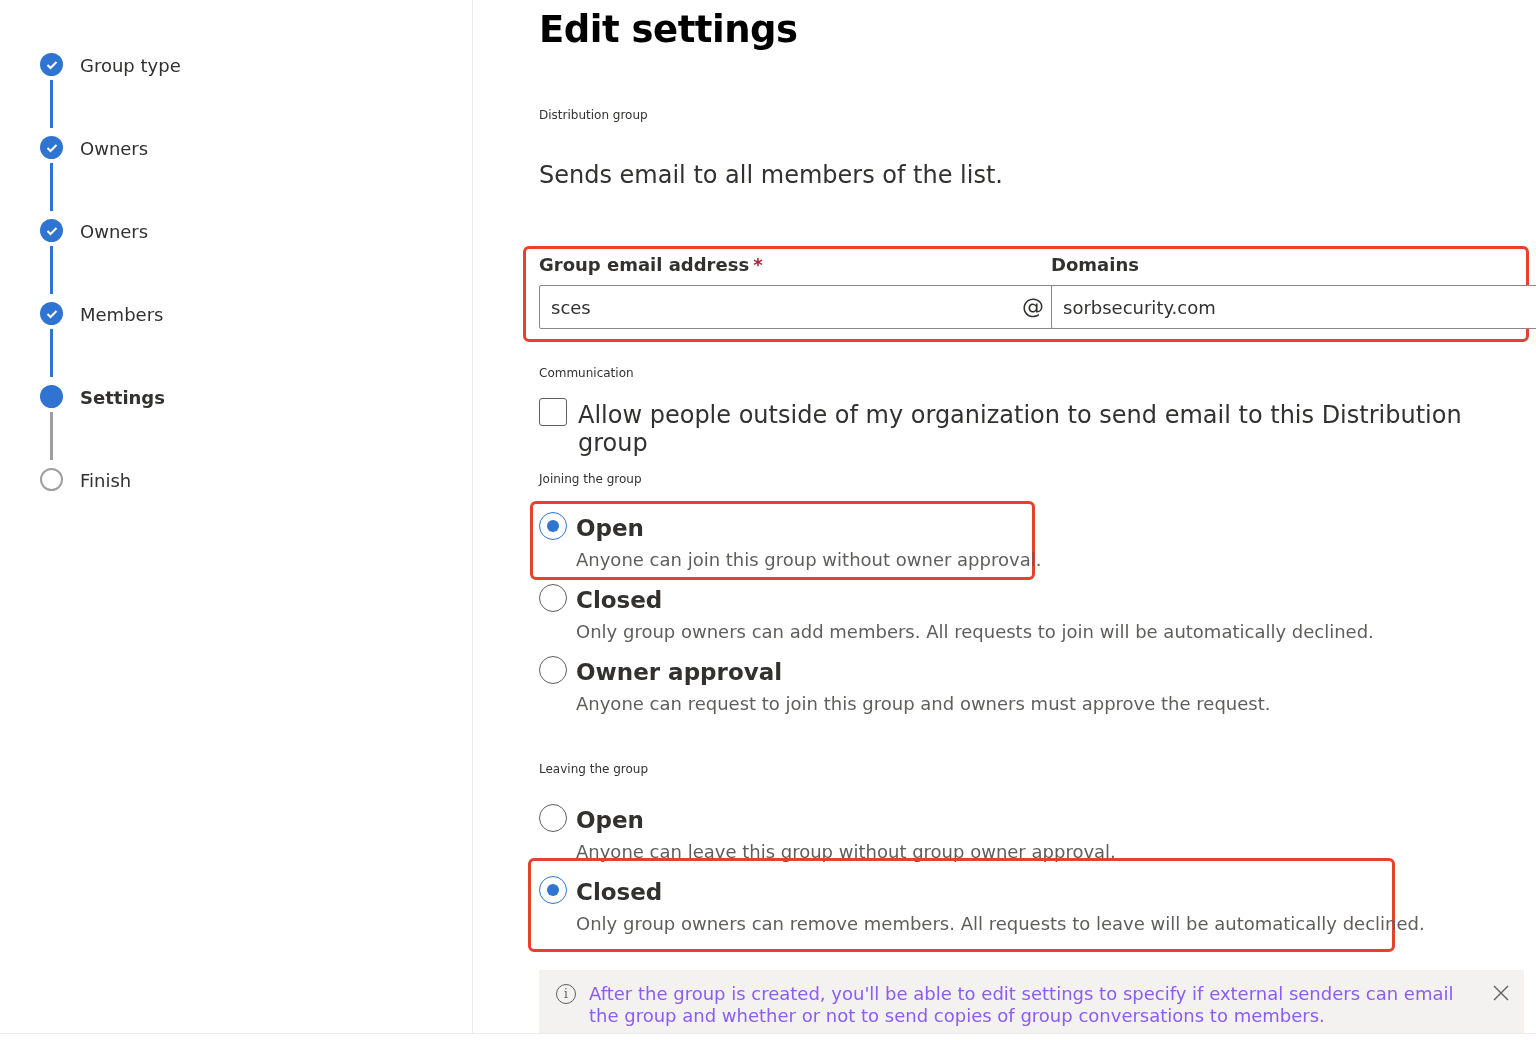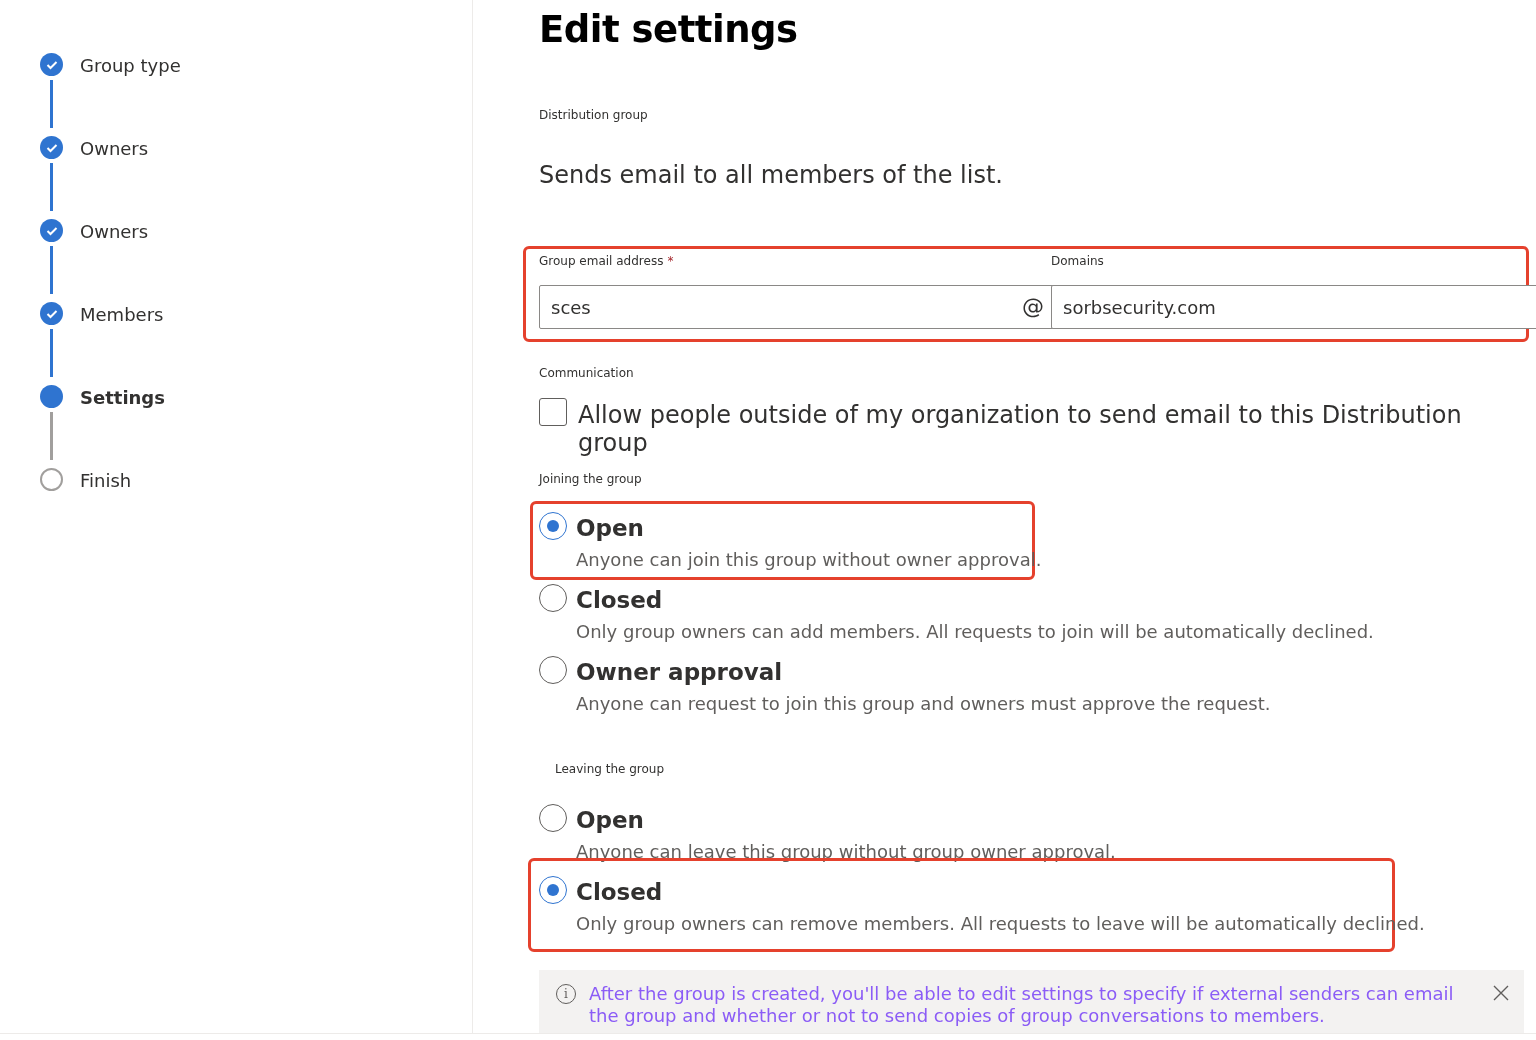--- a/index.html
+++ b/index.html
@@ -17,21 +17,21 @@
   .connector.gray { background: #a19f9d; }
 
   
   .main { position: absolute; left: 539px; top: 0; width: 990px; }
   .title { position: absolute; top: 8px; left: 0; font-size: 37px; font-weight: bold; color: #000; letter-spacing: -0.5px; }
   .subhead { position: absolute; left: 0; font-size: 12px; color: #323130; }
   .bodytext { position: absolute; left: 0; font-size: 24px; color: #323130; }
 
   .redbox { position: absolute; border: 3px solid #e5412d; border-radius: 6px; }
 
-  .field-label { position: absolute; font-size: 12px; font-weight: 400; color: #323130; }
+  .field-label { position: absolute; font-size: 18px; font-weight: 700; color: #323130; }
   .req { color: #a4262c; margin-left: 4px; }
   .textbox { position: absolute; height: 44px; border: 1px solid #8a8886; border-radius: 2px; background: #fff; font-size: 18px; padding: 0 11px; display: flex; align-items: center; color: #323130; }
   .at { position: absolute; font-size: 22px; color: #323130; }
   .chev { position: absolute; right: 10px; top: 11px; }
 
   .checkbox { position: absolute; width: 28px; height: 28px; border: 1px solid #605e5c; border-radius: 3px; background: #fff; }
   .radio { position: absolute; width: 28px; height: 28px; border-radius: 50%; border: 1px solid #605e5c; background: #fff; }
   .radio.checked { border: 1px solid #2f74d0; }
   .radio.checked::after { content: ""; position: absolute; left: 7px; top: 7px; width: 12px; height: 12px; border-radius: 50%; background: #2f74d0; }
   .opt-label { position: absolute; font-size: 23px; font-weight: 600; color: #323130; }
@@ -131,21 +131,21 @@
   <div class="opt-desc" style="left:37px; top:549px;">Anyone can join this group without owner approval.</div>
 
   <div class="radio" style="left:0; top:584px;"></div>
   <div class="opt-label" style="left:37px; top:587px;">Closed</div>
   <div class="opt-desc" style="left:37px; top:621px;">Only group owners can add members. All requests to join will be automatically declined.</div>
 
   <div class="radio" style="left:0; top:656px;"></div>
   <div class="opt-label" style="left:37px; top:659px;">Owner approval</div>
   <div class="opt-desc" style="left:37px; top:693px;">Anyone can request to join this group and owners must approve the request.</div>
 
-  <div class="subhead" style="top:762px;margin-left:16px;">Leaving the group</div>
+  <div class="subhead" style="top:762px;">Leaving the group</div>
 
   <div class="radio" style="left:0; top:804px;"></div>
   <div class="opt-label" style="left:37px; top:807px;">Open</div>
   <div class="opt-desc" style="left:37px; top:841px;">Anyone can leave this group without group owner approval.</div>
 
   <div class="redbox" style="left:-11px; top:858px; width:867px; height:94px; background: transparent;"></div>
   <div class="radio checked" style="left:0; top:876px;"></div>
   <div class="opt-label" style="left:37px; top:879px;">Closed</div>
   <div class="opt-desc" style="left:37px; top:913px;">Only group owners can remove members. All requests to leave will be automatically declined.</div>
 

